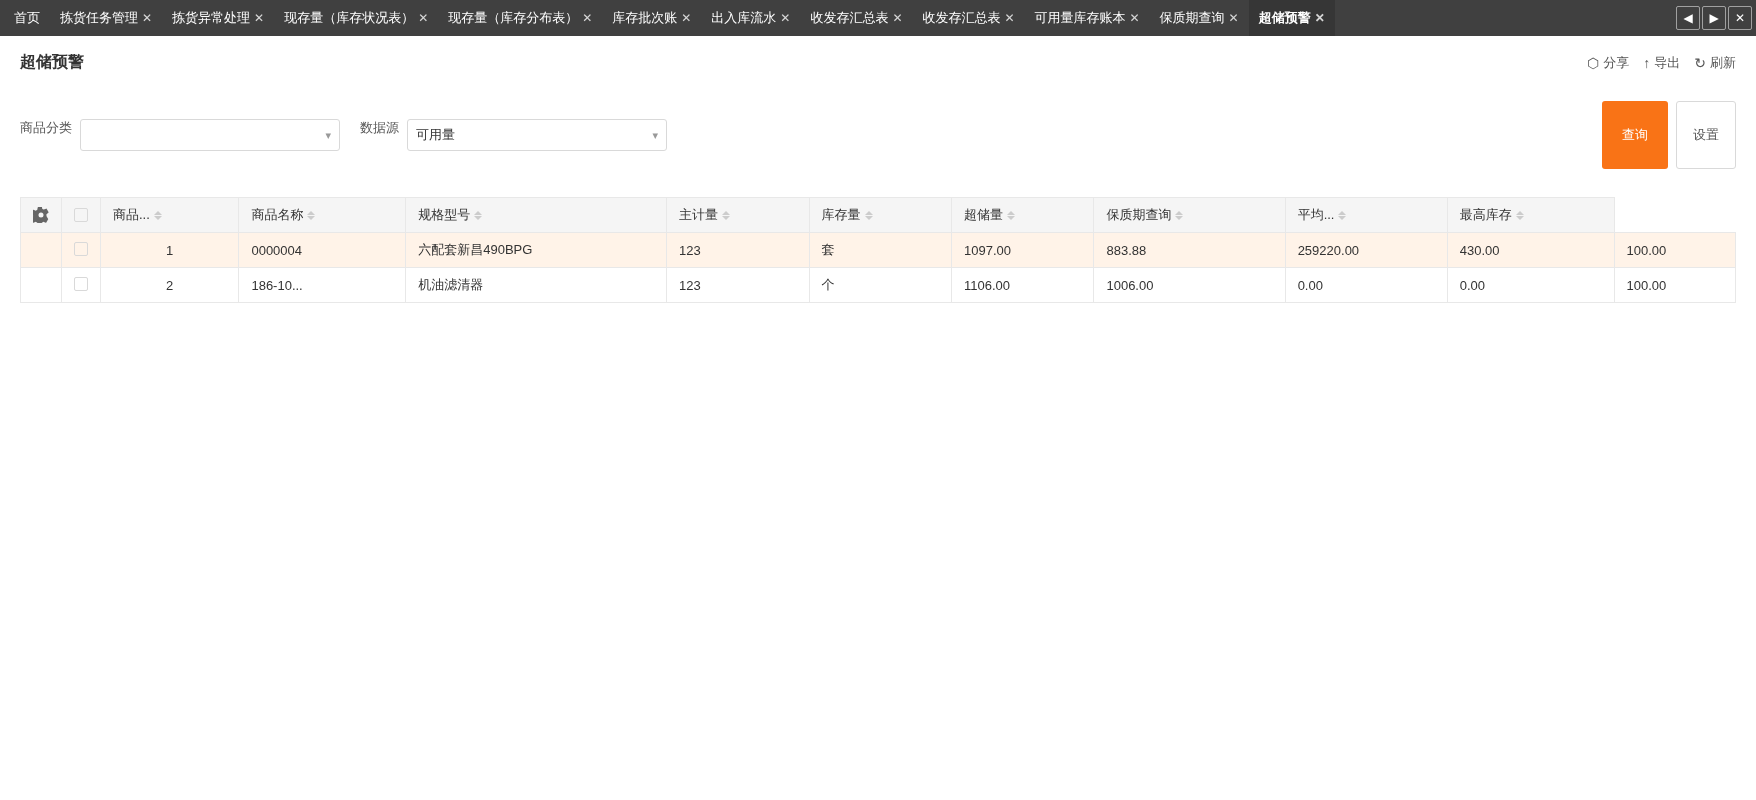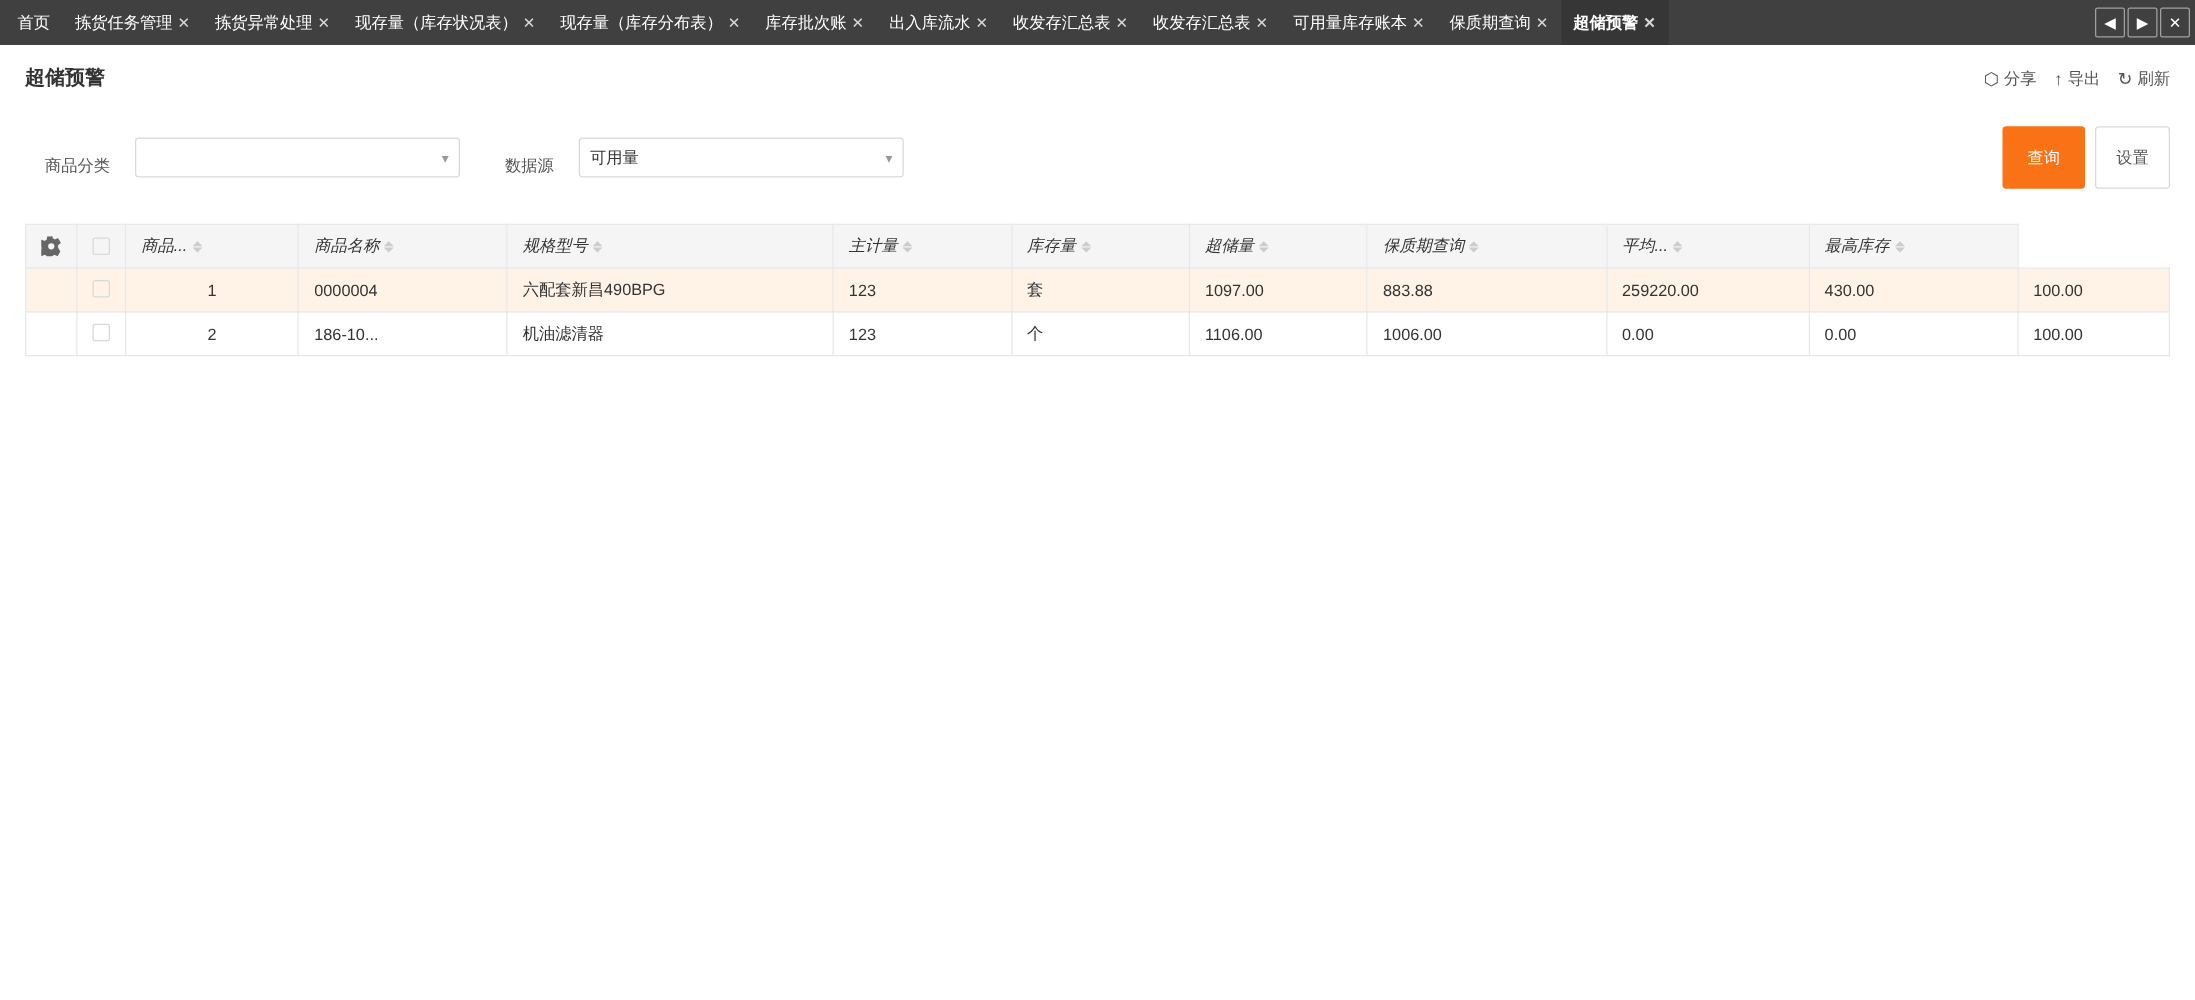--- a/index.html
+++ b/index.html
@@ -87,23 +87,22 @@
     
     .filter-row {
       display: flex;
       align-items: center;
       gap: 20px;
       margin-bottom: 16px;
       padding: 12px 0;
     }
     .filter-group {
       display: flex;
-      align-items: flex-end;
-      gap: 20px;
-      margin-left: 16px;
+      align-items: flex-start;
+      gap: 8px;
     }
     .filter-label {
       color: #555;
       font-size: 13px;
       white-space: nowrap;
     }
     .filter-select {
       width: 260px;
       height: 32px;
       border: 1px solid #d9d9d9;
@@ -127,21 +126,21 @@
       padding: 16px 20px;
       cursor: pointer;
       font-size: 13px;
       margin-left: auto;
     }
     .settings-btn {
       background: #fff;
       color: #555;
       border: 1px solid #d9d9d9;
       border-radius: 3px;
-      padding: 6px 16px;
+      padding: 24px 16px;
       cursor: pointer;
       font-size: 13px;
     }
 
     .filter-actions {
       margin-left: auto;
       display: flex;
       gap: 8px;
     }
 
@@ -152,21 +151,20 @@
       font-size: 13px;
     }
     .data-table th {
       background: #f5f5f5;
       border: 1px solid #e8e8e8;
       padding: 8px 12px;
       text-align: center;
       font-weight: normal;
       color: #333;
       white-space: nowrap;
-      font-style: italic;
     }
     .data-table th .th-inner {
       display: flex;
       align-items: center;
       gap: 4px;
     }
     .sort-icon {
       display: flex;
       flex-direction: column;
       gap: 1px;

